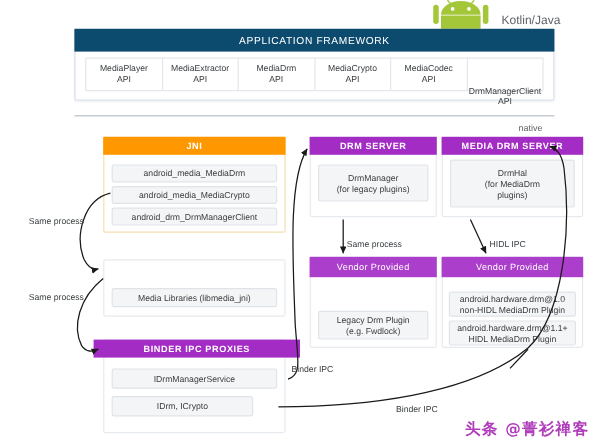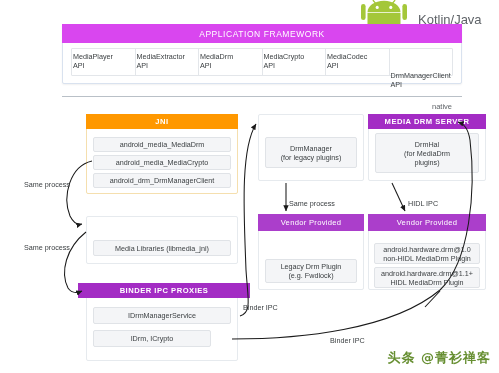--- a/index.html
+++ b/index.html
@@ -13,46 +13,46 @@
   }
   #stage{position:absolute;inset:0;}
   .abs{position:absolute;box-sizing:border-box;}
 
   
   .robot{position:absolute;left:358px;top:0px;width:52px;height:34px;}
   .robot svg{width:100%;height:100%;display:block;}
 
   .kotlin-java{
     position:absolute;left:418px;top:12px;
-    font-size:13px;color:#5f6368;white-space:nowrap;
+    font-size:10px;color:#5f6368;white-space:nowrap;
   }
   .native-lbl{
     position:absolute;left:432px;top:102px;
     font-size:7.5px;color:#5f6368;white-space:nowrap;
   }
 
   
   .appfw{
     left:62px;top:24px;width:400px;height:60px;
     background:#ffffff;border:1px solid #d9e2ef;border-radius:2px;
     box-shadow:0 1px 2px rgba(0,0,0,.06);
   }
   .appfw-head{
     left:62px;top:24px;width:400px;height:19px;
-    background:#d946ef;color:#ffffff;
+    background:#0c4a6e;color:#ffffff;
     display:flex;align-items:center;justify-content:center;
     font-size:8.5px;letter-spacing:.55px;font-weight:400;
   }
   .api-row{
     left:71px;top:48px;width:382px;height:28px;
     display:flex;border:1px solid #e3e6ea;background:#fff;border-radius:1px;
   }
   .api-cell{
     flex:1 1 0;display:flex;flex-direction:column;
-    align-items:flex-start;justify-content:center;
+    align-items:center;justify-content:center;
     font-size:7.2px;line-height:1.22;text-align:center;
     border-right:1px solid #e3e6ea;color:#3c4043;padding:0 1px;
   }
   .api-cell:last-child{border-right:none;margin-top:32px;}
 
   .divider{
     left:62px;top:96px;width:400px;height:0;
     border-top:1.5px solid #b9c0c7;
   }
 
@@ -109,21 +109,21 @@
   .lbl-hidl{left:408px;top:199px;text-align:right;}
   .lbl-bip1{left:243px;top:303px;}
   .lbl-bip2{left:330px;top:336px;}
 
   
   #arrows{position:absolute;left:0;top:0;width:499px;height:373px;overflow:visible;pointer-events:none;}
 
   
   .watermark{
     position:absolute;right:8px;bottom:6px;
-    font-size:13px;color:#4d7c0f;opacity:.85;
+    font-size:13px;color:#a21caf;opacity:.85;
     font-family:"DejaVu Sans", sans-serif;
     letter-spacing:1px;white-space:nowrap;font-weight:700;
   }
 </style>
 </head>
 <body>
 
 <div id="stage">
 
   <div class="robot">
@@ -190,20 +190,21 @@
 
   <div class="abs card nf-card"></div>
   <div class="abs box nf-b1">Media Libraries (libmedia_jni)</div>
 
   <div class="abs card bip-card"></div>
   <div class="abs hdr purple" style="left:78px;top:283px;width:172px;">BINDER IPC PROXIES</div>
   <div class="abs box bip-b1">IDrmManagerService</div>
   <div class="abs box bip-b2">IDrm, ICrypto</div>
 
   <div class="abs card drm-card"></div>
+  <div class="abs hdr purple" style="left:258px;top:114px;width:106px;">DRM SERVER</div>
   <div class="abs box drm-b1">
     <span>DrmManager</span>
     <span>(for legacy plugins)</span>
   </div>
 
   <div class="abs card vp1-card"></div>
   <div class="abs hdr purple-soft" style="left:258px;top:214px;width:106px;height:17px;">Vendor Provided</div>
   <div class="abs box vp1-b1">
     <span>Legacy Drm Plugin</span>
     <span>(e.g. Fwdlock)</span>

